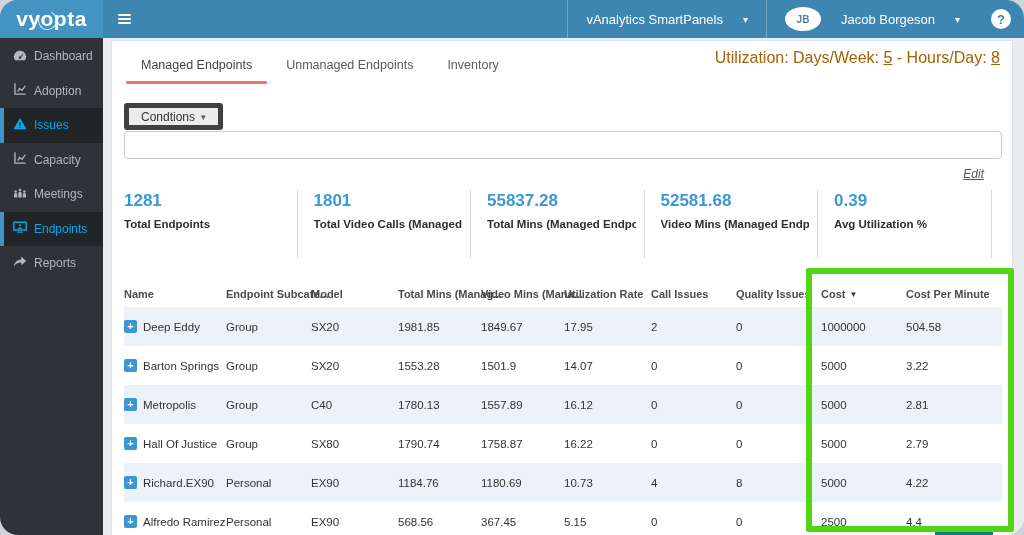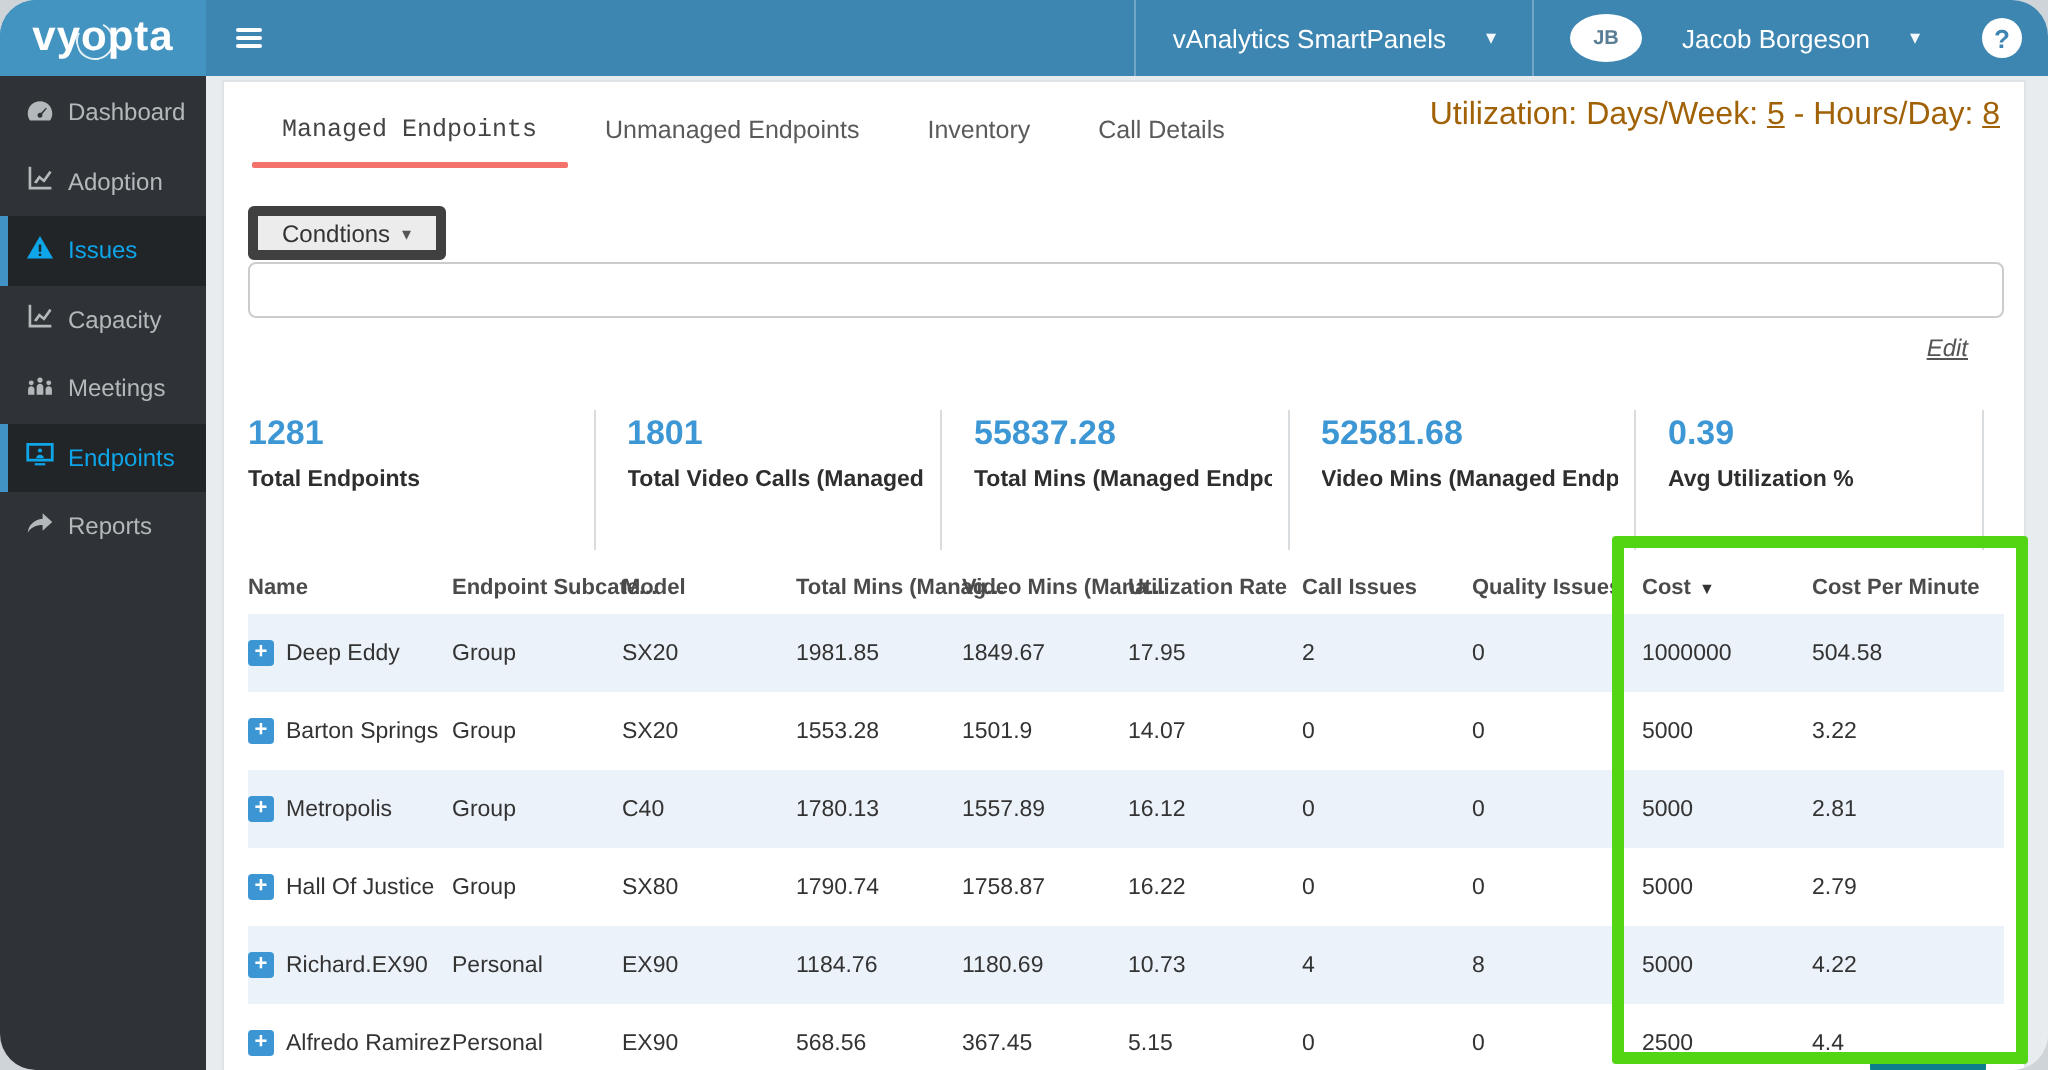--- a/index.html
+++ b/index.html
@@ -27,33 +27,33 @@
   .side-item svg { flex:0 0 auto; fill:currentColor; }
   .side-item.active { background:#222528; color:#0ea5e9; box-shadow:inset 4px 0 0 #4193c6; }
 
   
   .content { position:absolute; left:103px; top:38px; right:0; bottom:0; background:#e9ecef; }
   .card { position:absolute; left:8px; top:2px; right:11px; bottom:0; background:#fff; border:1px solid #e0e3e6; border-bottom:none; }
 
   
   .tabs-row { position:absolute; top:0; left:0; right:0; height:42px; display:flex; align-items:center; padding:6px 0 0 12px; }
   .tab { position:relative; padding:8px 17px; font-size:12.5px; color:#5a5a5a; cursor:pointer; white-space:nowrap; }
-  .tab.active { color:#444;font-family:Liberation Mono, monospace; }
+  .tab.active { color:#444; }
   .tab.active::after { content:""; position:absolute; left:2px; right:2px; bottom:-4px; height:3px; background:#f3736c; border-radius:1px; }
   .util-text { position:absolute; right:12px; top:8px; font-size:16px; color:#a16207; }
   .util-text .ulink { text-decoration:underline; cursor:pointer; }
 
   
   .conditions-btn { position:absolute; top:62px; left:12px; height:27px; padding:0 12px; background:#ececec; border:5px solid #404040; border-radius:3px; font-size:12px; color:#333; display:flex; align-items:center; gap:6px; cursor:pointer; }
   .conditions-btn .caret2 { font-size:9px; color:#555; }
   .filter-input { position:absolute; top:90px; left:12px; right:10px; height:28px; border:1px solid #ccc; border-radius:4px; background:#fff; font-size:12px; padding:0 8px; color:#333; }
   .edit-link { position:absolute; top:126px; right:28px; font-size:12px; color:#555; text-decoration:underline; cursor:pointer;font-style:italic; }
 
   
-  .stats-row { position:absolute; top:164px; left:12px; right:10px; height:70px; display:flex; }
+  .stats-row { position:absolute; top:148px; left:12px; right:10px; height:70px; display:flex; }
   .stat { width:173.5px; border-right:1px solid #d9dde0; padding:2px 8px 0 16px; }
   .stat:first-child { padding-left:0; }
   .stat-value { color:#3d97d4; font-size:17px; font-weight:bold; }
   .stat-label { margin-top:7px; font-size:11.5px; font-weight:bold; color:#2e2e2e; white-space:nowrap; overflow:hidden; }
 
   
   .table-area { position:absolute; top:240px; left:12px; right:10px; bottom:0; overflow:hidden; }
   .tgrid { display:grid; grid-template-columns:102px 85px 87px 83px 83px 87px 85px 85px 85px 1fr; align-items:center; }
   .thead { height:26px; font-size:11px; font-weight:bold; color:#4b4b4b; }
   .thead > div { white-space:nowrap; }
@@ -157,21 +157,20 @@
     </div>
   </div>
 
   <div class="content">
     <div class="card">
 
       <div class="tabs-row">
         <div class="tab active">Managed Endpoints</div>
         <div class="tab">Unmanaged Endpoints</div>
         <div class="tab">Inventory</div>
-        <div class="tab">Call Details</div>
       </div>
 
       <div class="util-text">
         <span>Utilization: Days/Week:</span>
         <span class="ulink">5</span>
         <span>-</span>
         <span>Hours/Day:</span>
         <span class="ulink">8</span>
       </div>
 

